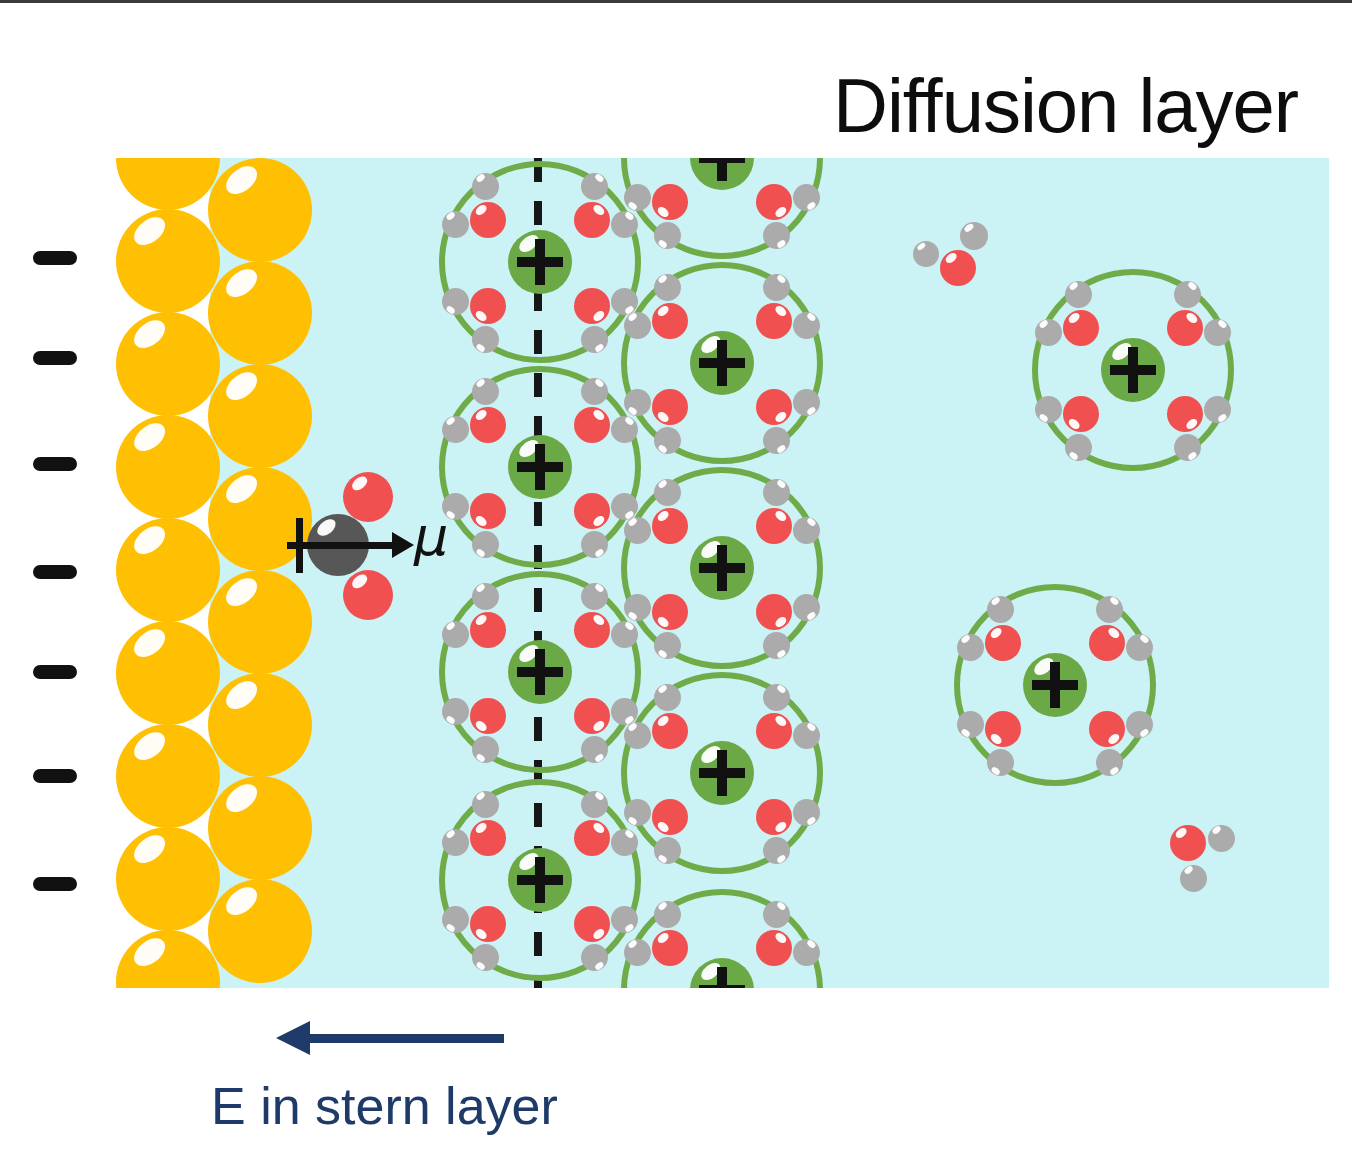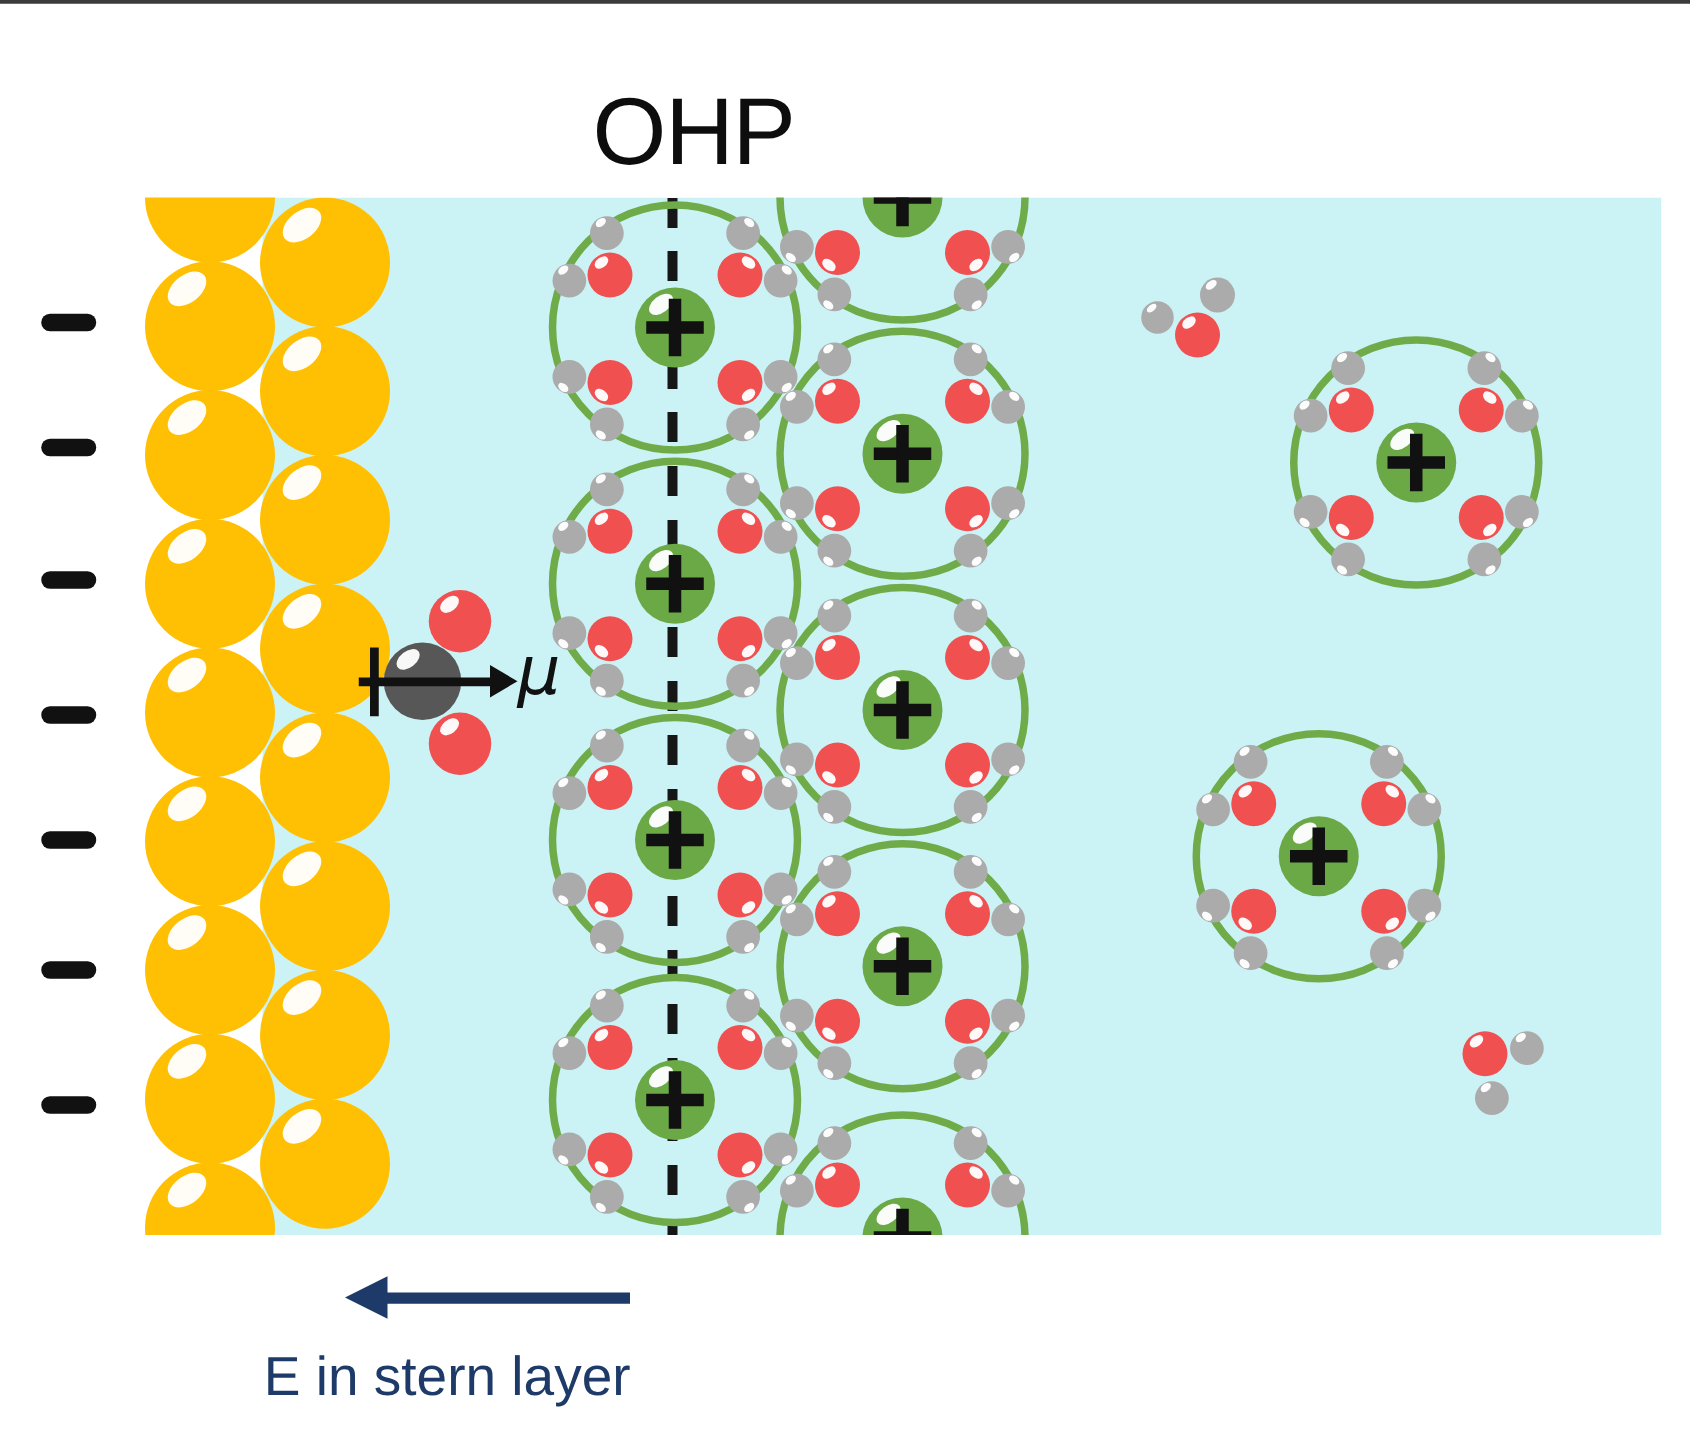--- a/index.html
+++ b/index.html
@@ -30,31 +30,31 @@
   #dipole-line{position:absolute;left:287px;top:384px;width:105px;height:7px;background:#111;}
   #dipole-head{position:absolute;left:392px;top:374px;width:0;height:0;
                border-top:13px solid rgba(0,0,0,0);border-bottom:13px solid rgba(0,0,0,0);
                border-left:22px solid #111;}
   #mu-label{position:absolute;left:414px;top:352px;font-family:"DejaVu Sans",sans-serif;
             font-style:italic;font-size:54px;line-height:1;color:#111;}
   
   #efield-line{position:absolute;left:308px;top:1034px;width:196px;height:9px;}
   #efield-head{position:absolute;left:276px;top:1021px;width:0;height:0;
                border-top:17px solid rgba(0,0,0,0);border-bottom:17px solid rgba(0,0,0,0);}
-  #efield-label{position:absolute;left:211px;top:1078px;font-size:44px;line-height:1.1;
+  #efield-label{position:absolute;left:211px;top:1078px;font-size:52px;line-height:1.1;
                 white-space:nowrap;}
 </style>
 </head>
 <body>
 
 <div id="canvas">
 
   <div id="top-rule"></div>
 
-  <div class="title-label" id="label-ohp">OHP</div>
+  <div class="title-label" id="label-diffusion">Diffusion layer</div>
 
   <div id="minus-layer">
       <div class="minus-bar" style="left: 33px; top: 251px; width: 44px; height: 14px; background: rgb(17, 17, 17);"></div>
       <div class="minus-bar" style="left: 33px; top: 351px; width: 44px; height: 14px; background: rgb(17, 17, 17);"></div>
       <div class="minus-bar" style="left: 33px; top: 457px; width: 44px; height: 14px; background: rgb(17, 17, 17);"></div>
       <div class="minus-bar" style="left: 33px; top: 565px; width: 44px; height: 14px; background: rgb(17, 17, 17);"></div>
       <div class="minus-bar" style="left: 33px; top: 665px; width: 44px; height: 14px; background: rgb(17, 17, 17);"></div>
       <div class="minus-bar" style="left: 33px; top: 769px; width: 44px; height: 14px; background: rgb(17, 17, 17);"></div>
       <div class="minus-bar" style="left: 33px; top: 877px; width: 44px; height: 14px; background: rgb(17, 17, 17);"></div>
     </div>

